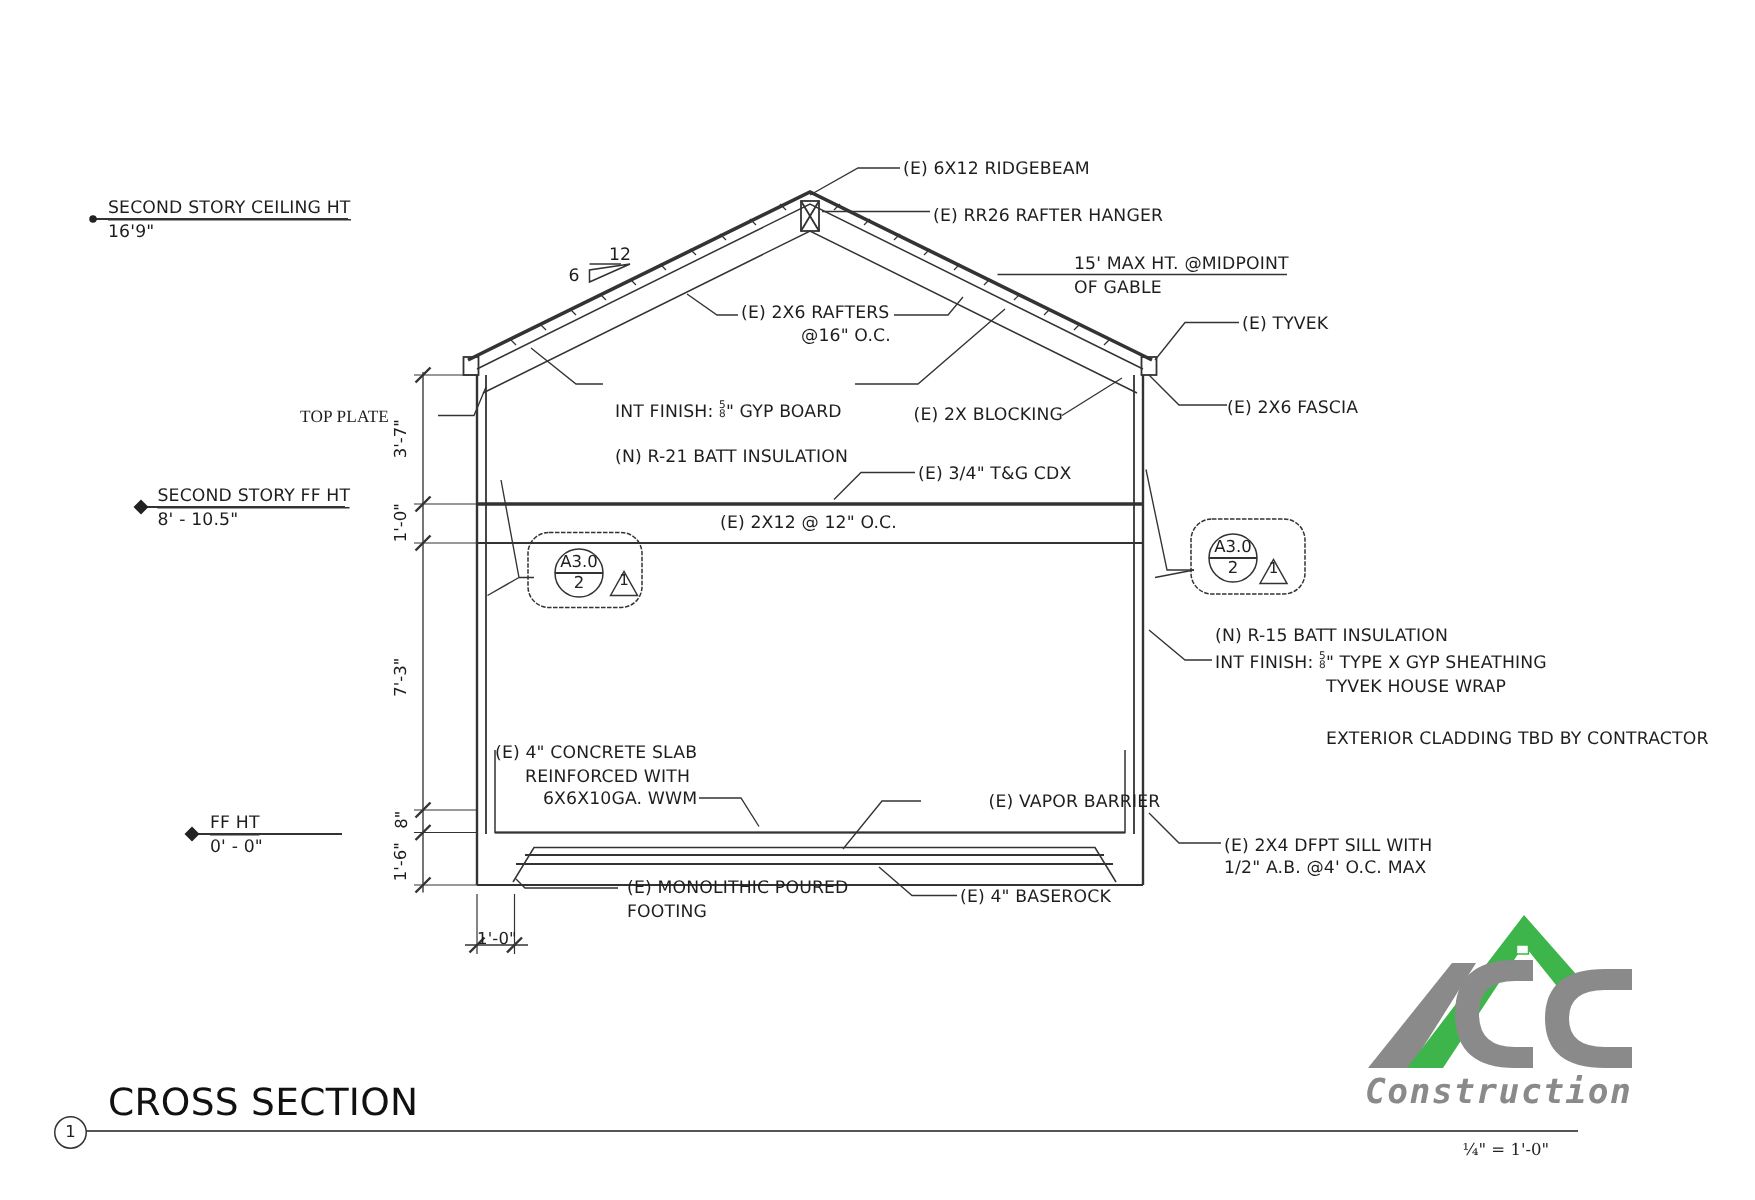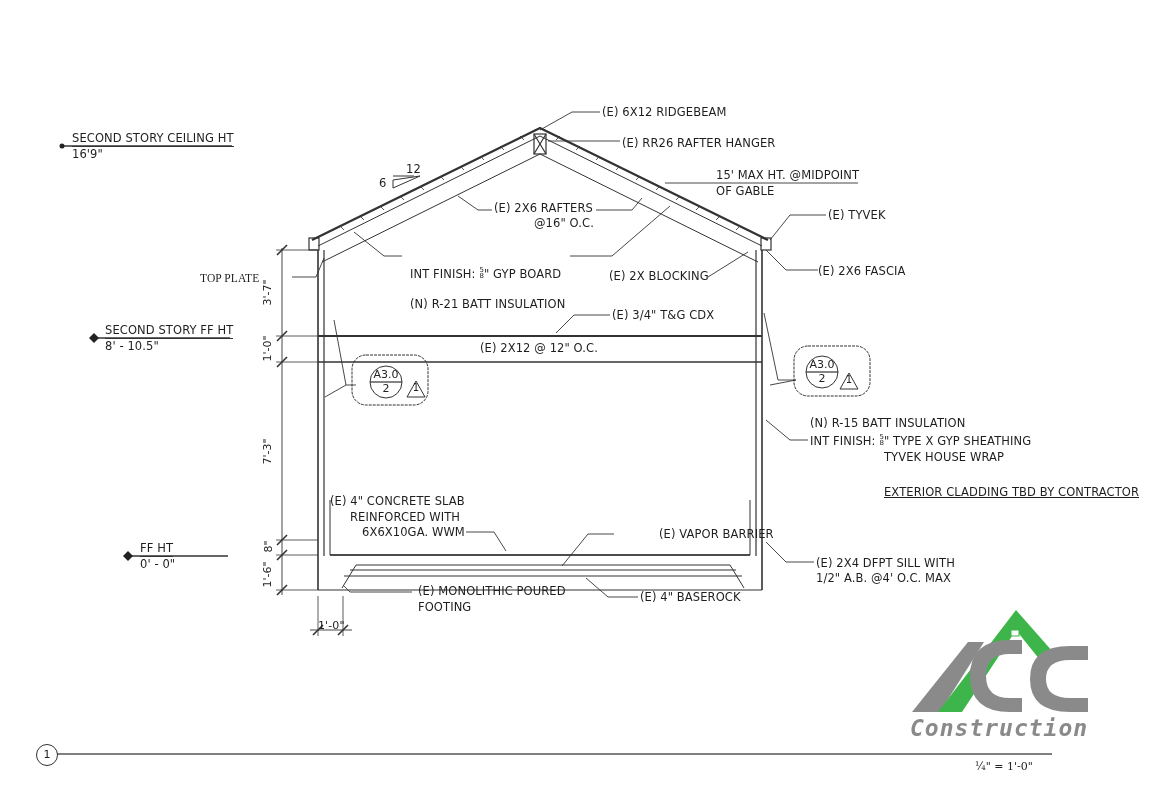--- a/index.html
+++ b/index.html
@@ -198,35 +198,36 @@
   <div class="lbl" style="left:200px;top:271px;font-family:Liberation Serif, serif;">TOP PLATE</div>
   <div class="lbl" style="left:612px;top:308px;">(E) 3/4" T&amp;G CDX</div>
   <div class="lbl" style="left:480px;top:341px;">(E) 2X12 @ 12" O.C.</div>
 
   <div class="lbl" style="left:810px;top:416px;">(N) R-15 BATT INSULATION</div>
   <div class="lbl" style="left:810px;top:434px;">
     <span>INT FINISH:</span>
     <span class="frac"><span>5</span><br><span>8</span></span><span>" TYPE X GYP SHEATHING</span>
   </div>
   <div class="lbl" style="left:884px;top:450px;">TYVEK HOUSE WRAP</div>
-  <div class="lbl" style="left:884px;top:485px;text-decoration:underline;">EXTERIOR CLADDING TBD BY CONTRACTOR</div>
+  <div class="lbl" style="left:884px;top:485px;">EXTERIOR CLADDING TBD BY CONTRACTOR</div>
 
   <div class="lbl" style="left:330px;top:494px;">(E) 4" CONCRETE SLAB</div>
   <div class="lbl" style="left:350px;top:510px;">REINFORCED WITH</div>
   <div class="lbl" style="left:362px;top:525px;">6X6X10GA. WWM</div>
   <div class="lbl" style="left:616px;top:527px;margin-left:43px;">(E) VAPOR BARRIER</div>
   <div class="lbl" style="left:816px;top:556px;">(E) 2X4 DFPT SILL WITH</div>
   <div class="lbl" style="left:816px;top:571px;">1/2" A.B. @4' O.C. MAX</div>
   <div class="lbl" style="left:418px;top:584px;">(E) MONOLITHIC POURED</div>
   <div class="lbl" style="left:418px;top:600px;">FOOTING</div>
   <div class="lbl" style="left:640px;top:590px;">(E) 4" BASEROCK</div>
 
   <div class="tagtxt" style="left:370px;top:368px;width:32px;">A3.0</div>
   <div class="tagtxt" style="left:370px;top:382px;width:32px;">2</div>
   <div class="tagtxt" style="left:410px;top:382px;width:12px;font-size:10px;">1</div>
   <div class="tagtxt" style="left:806px;top:358px;width:32px;">A3.0</div>
   <div class="tagtxt" style="left:806px;top:372px;width:32px;">2</div>
   <div class="tagtxt" style="left:843px;top:374px;width:12px;font-size:10px;">1</div>
 
   <div class="bubble">1</div>
+  <div class="title">CROSS SECTION</div>
   <div class="scale">¼" = 1'-0"</div>
   <div class="logo-word">Construction</div>
 </div>
 
 </body></html>

